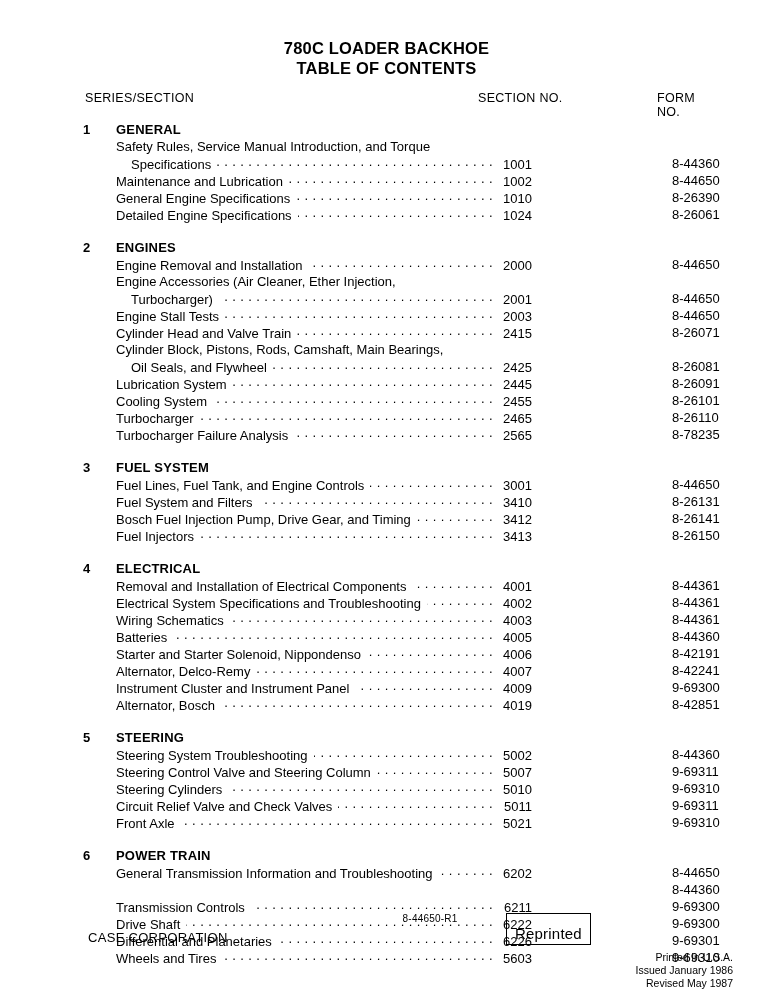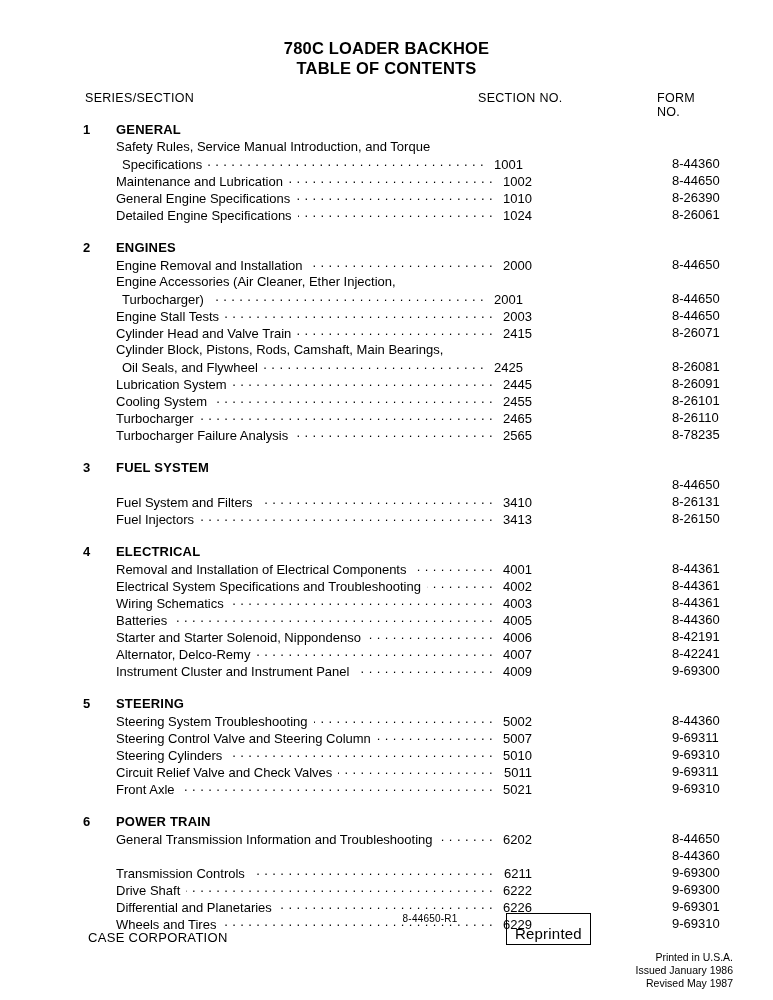--- a/index.html
+++ b/index.html
@@ -99,21 +99,21 @@
   .entry-wrap {
     position: absolute;
     left: 116px;
     top: 0;
     width: 416px;       
     display: flex;
     align-items: baseline;
     white-space: nowrap;
   }
   .entry-wrap.cont {
-    left: 122px;
+    left: 131px;
     width: 401px;
     justify-content: center;
   }
   .entry-label {
     flex: 0 0 auto;
     padding-right: 6px;
   }
   .leader {
     flex: 1 1 auto;
     overflow: hidden;
@@ -338,29 +338,42 @@
           </span>
           <span class="entry-form">8-78235</span>
         </div>
       </div>
       <div class="section">
         <div class="section-head">
           <span class="section-num">3</span>
           <span class="section-title">FUEL SYSTEM</span>
         </div>
         <div class="entry">
+          <span class="entry-wrap">
+            <span class="entry-label">Fuel Lines, Fuel Tank, and Engine Controls</span>
+            <span class="leader"></span>
+            <span class="entry-secnum">3001</span>
+          </span>
           <span class="entry-form">8-44650</span>
         </div>
         <div class="entry">
           <span class="entry-wrap">
             <span class="entry-label">Fuel System and Filters</span>
             <span class="leader"></span>
             <span class="entry-secnum">3410</span>
           </span>
           <span class="entry-form">8-26131</span>
+        </div>
+        <div class="entry">
+          <span class="entry-wrap">
+            <span class="entry-label">Bosch Fuel Injection Pump, Drive Gear, and Timing</span>
+            <span class="leader"></span>
+            <span class="entry-secnum">3412</span>
+          </span>
+          <span class="entry-form">8-26141</span>
         </div>
         <div class="entry">
           <span class="entry-wrap">
             <span class="entry-label">Fuel Injectors</span>
             <span class="leader"></span>
             <span class="entry-secnum">3413</span>
           </span>
           <span class="entry-form">8-26150</span>
         </div>
       </div>
@@ -418,20 +431,28 @@
           <span class="entry-form">8-42241</span>
         </div>
         <div class="entry">
           <span class="entry-wrap">
             <span class="entry-label">Instrument Cluster and Instrument Panel</span>
             <span class="leader"></span>
             <span class="entry-secnum">4009</span>
           </span>
           <span class="entry-form">9-69300</span>
         </div>
+        <div class="entry">
+          <span class="entry-wrap">
+            <span class="entry-label">Alternator, Bosch</span>
+            <span class="leader"></span>
+            <span class="entry-secnum">4019</span>
+          </span>
+          <span class="entry-form">8-42851</span>
+        </div>
       </div>
       <div class="section">
         <div class="section-head">
           <span class="section-num">5</span>
           <span class="section-title">STEERING</span>
         </div>
         <div class="entry">
           <span class="entry-wrap">
             <span class="entry-label">Steering System Troubleshooting</span>
             <span class="leader"></span>
@@ -509,21 +530,21 @@
             <span class="entry-label">Differential and Planetaries</span>
             <span class="leader"></span>
             <span class="entry-secnum">6226</span>
           </span>
           <span class="entry-form">9-69301</span>
         </div>
         <div class="entry">
           <span class="entry-wrap">
             <span class="entry-label">Wheels and Tires</span>
             <span class="leader"></span>
-            <span class="entry-secnum">6229</span>
+            <span class="entry-secnum">5603</span>
           </span>
           <span class="entry-form">9-69310</span>
         </div>
       </div>
     </div>
 
   <div class="footer">
     <div class="footer-company">CASE CORPORATION</div>
     <div class="footer-formno">8-44650-R1</div>
     <div class="reprint-box">Reprinted</div>

